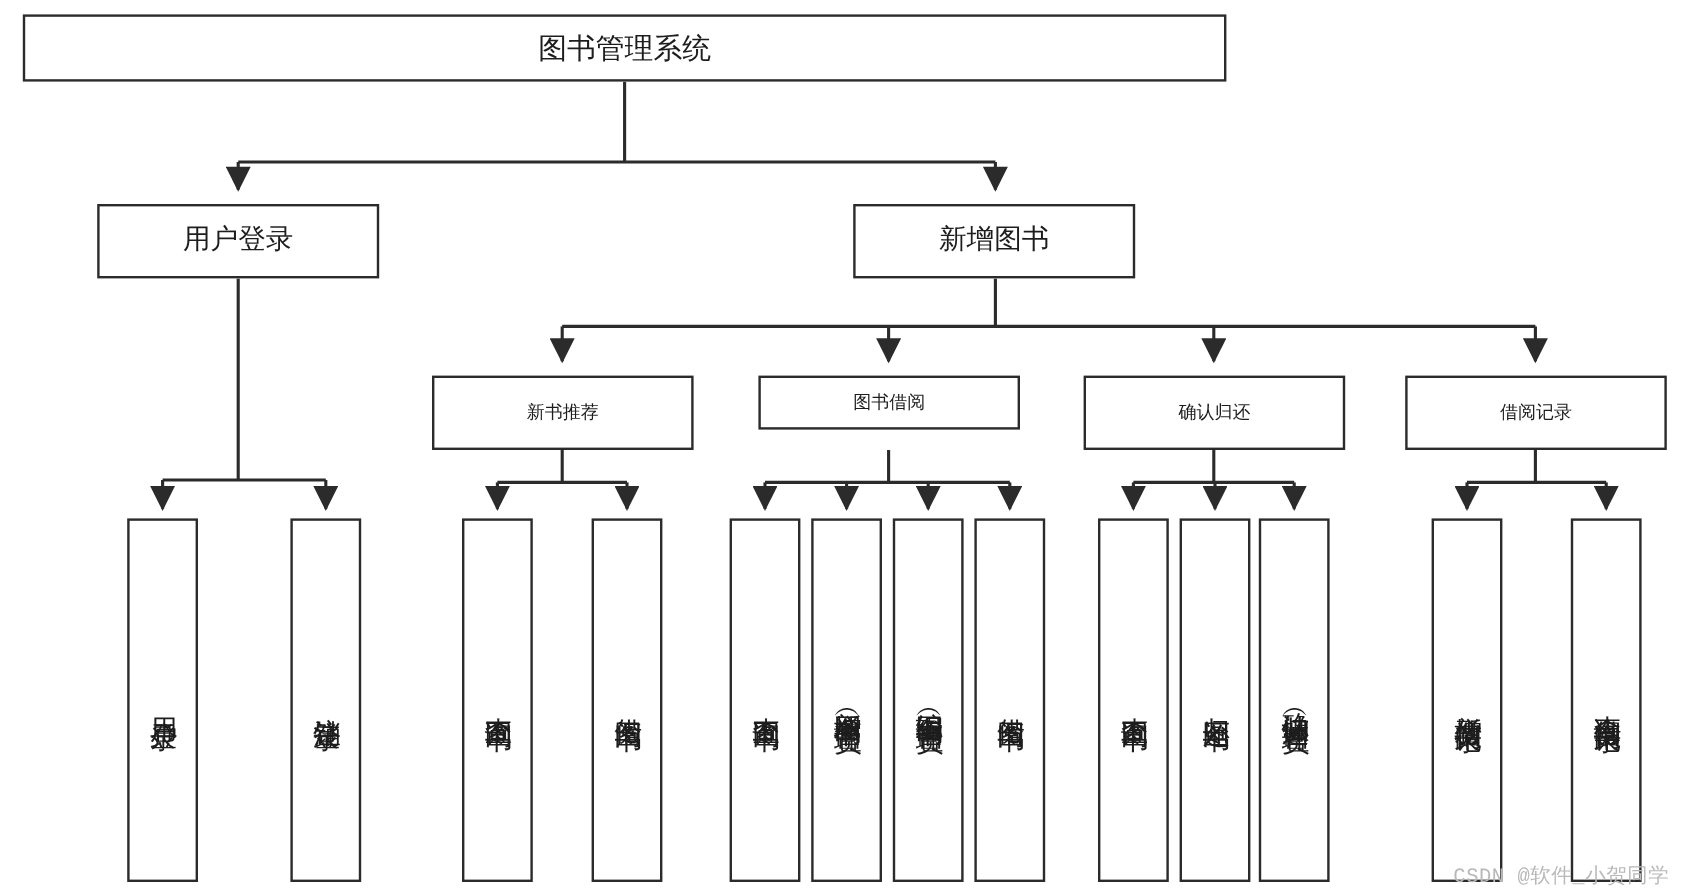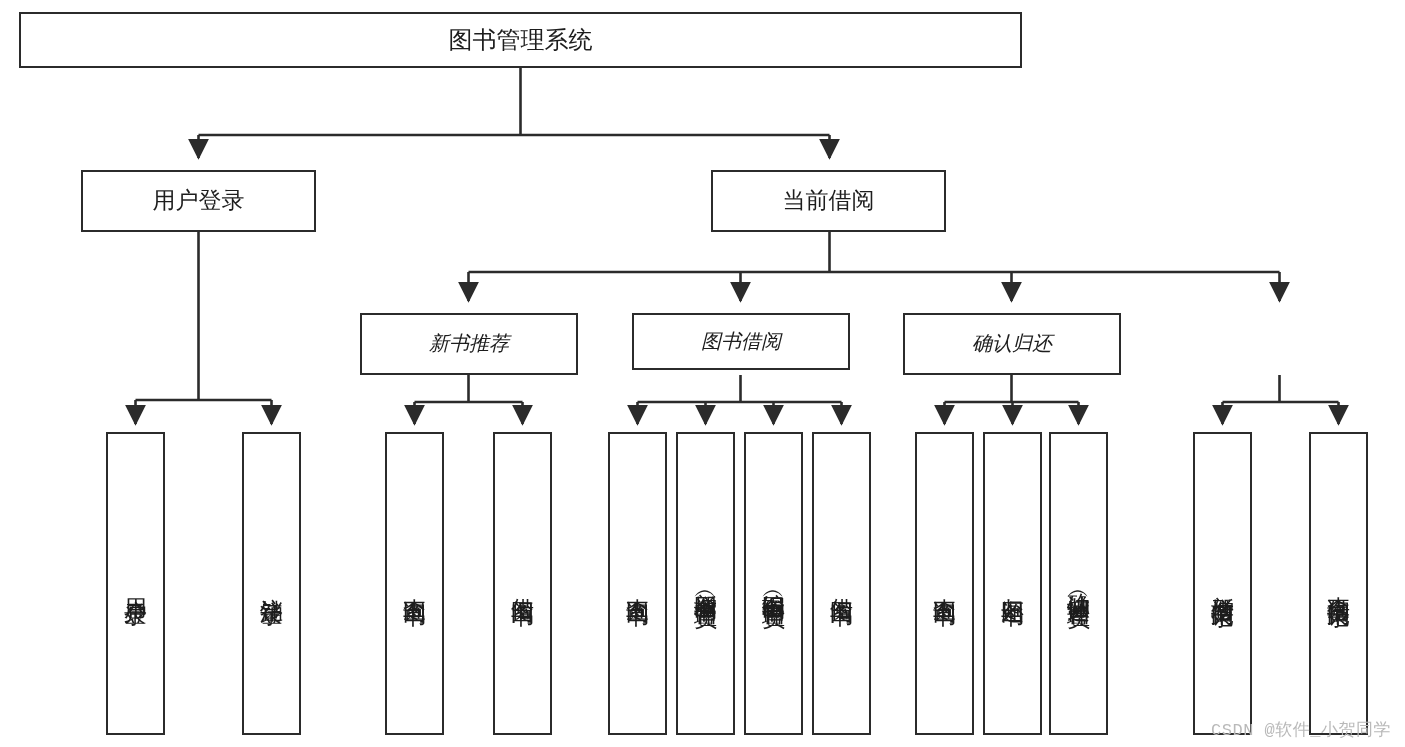--- a/index.html
+++ b/index.html
@@ -38,22 +38,21 @@
     line-height: 1.18;
     text-align: left;
   }
   .node-root {
     font-size: 24px;
   }
   .node-l2 {
     font-size: 23px;
   }
   .node-l3 {
-    font-size: 20px;
-    font-style: italic;
+    font-size: 15px;
   }
   
   .node-leaf {
     font-size: 23px;
     writing-mode: vertical-rl;
     text-orientation: upright;
     letter-spacing: 2px;
     padding: 0;
   }
   .node-leaf .leaf-text {
@@ -138,35 +137,38 @@
 
   <div class="node node-root" style="left:19px; top:12px; width:1003px; height:56px;">
     <span>图书管理系统</span>
   </div>
 
   <div class="node node-l2" style="left:81px; top:170px; width:235px; height:62px;">
     <span>用户登录</span>
   </div>
 
   <div class="node node-l2" style="left:711px; top:170px; width:235px; height:62px;">
-    <span>当前借阅</span>
+    <span>新增图书</span>
   </div>
 
   <div class="node node-l3" style="left:360px; top:313px; width:218px; height:62px;">
     <span>新书推荐</span>
   </div>
 
-  <div class="node node-l3" style="left:632px; top:313px; width:218px; height:57px;">
+  <div class="node node-l3" style="left:632px; top:313px; width:218px; height:45px;">
     <span>图书借阅</span>
   </div>
 
   <div class="node node-l3" style="left:903px; top:313px; width:218px; height:62px;">
     <span>确认归还</span>
   </div>
 
+  <div class="node node-l3" style="left:1171px; top:313px; width:218px; height:62px;">
+    <span>借阅记录</span>
+  </div>
 
   <div class="node node-leaf" style="left:106px; top:432px; width:59px; height:303px;">
     <span class="leaf-text">用户登录</span>
   </div>
 
   <div class="node node-leaf" style="left:242px; top:432px; width:59px; height:303px;">
     <span class="leaf-text">注销登录</span>
   </div>
 
   <div class="node node-leaf" style="left:385px; top:432px; width:59px; height:303px;">

